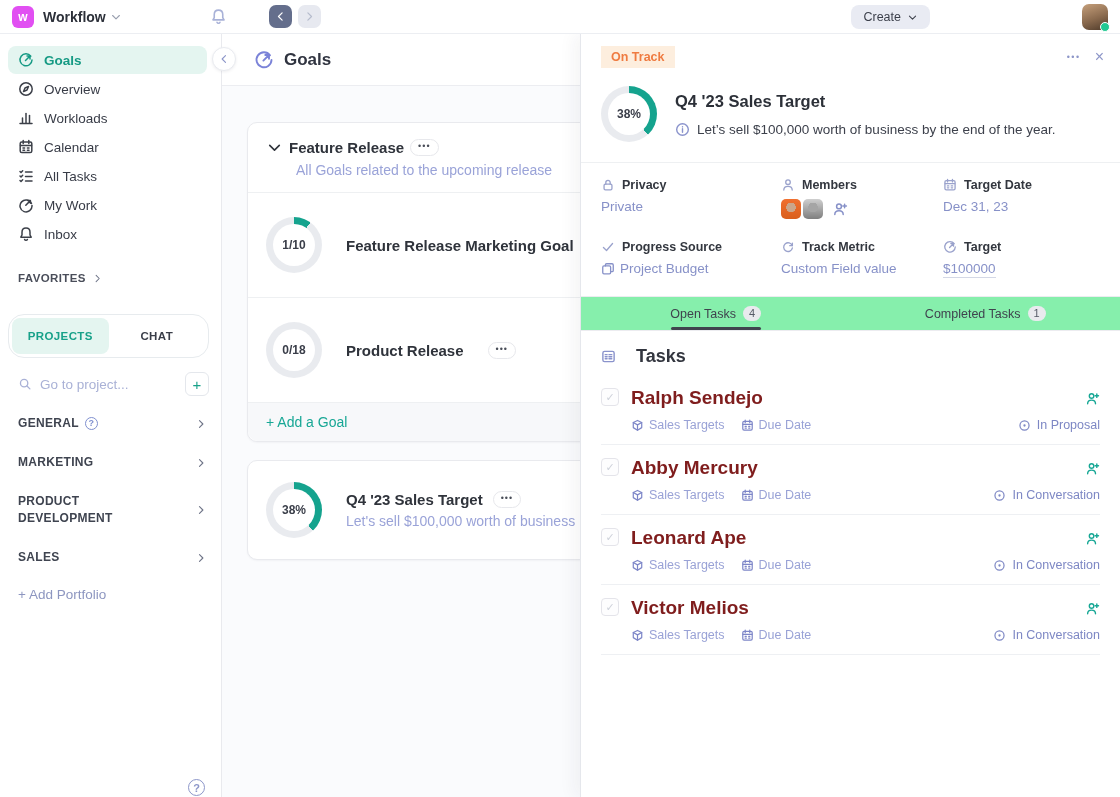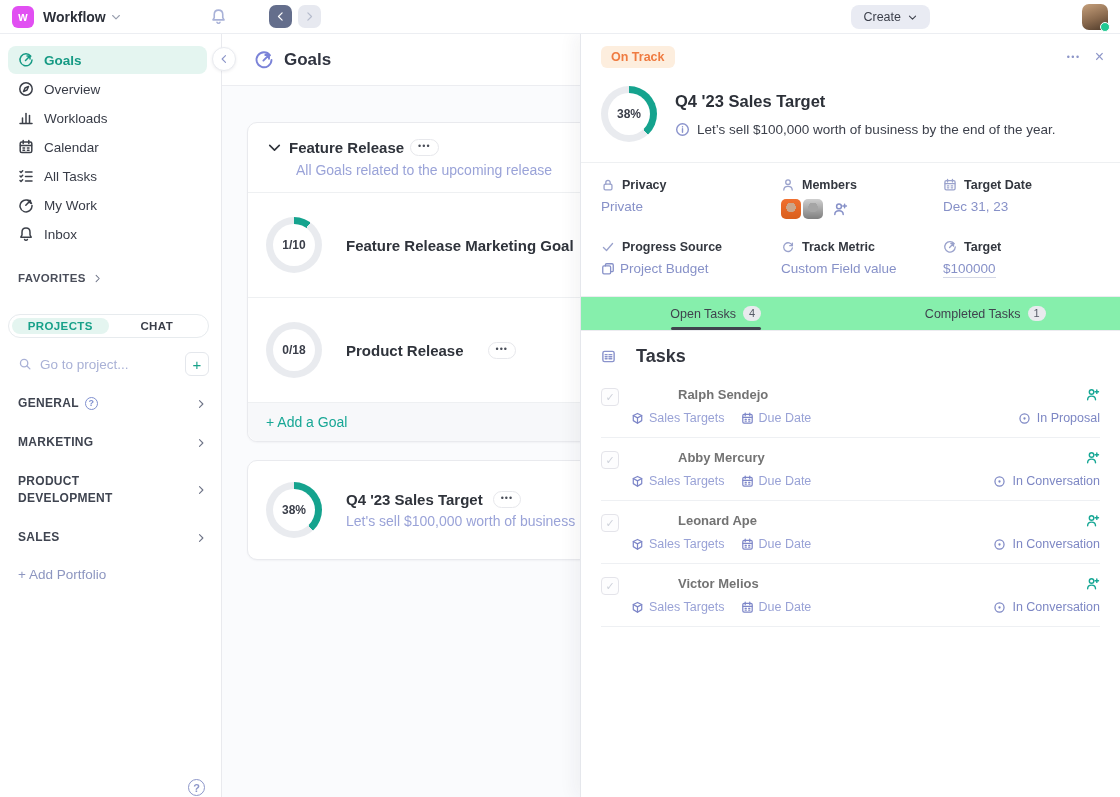--- a/index.html
+++ b/index.html
@@ -45,21 +45,21 @@
   .sidebar{ position:absolute; left:0; top:34px; bottom:0; width:222px; background:#fff;
     border-right:1px solid #e9eaee; z-index:10; padding-top:11px;}
   .nav-item{ display:flex; align-items:center; gap:10px; height:28px; margin:1px 14px 1px 8px;
     padding-left:10px; border-radius:8px; font-size:13.5px; color:#383c47;}
   .nav-item .ic{ color:#3c4049;}
   .nav-item.active{ background:var(--teal-bg); color:#169a84; font-weight:bold;}
   .nav-item.active .ic{ color:#169a84;}
   .fav-row{ display:flex; align-items:center; gap:6px; margin:24px 0 0 18px; font-size:11.5px;
     font-weight:bold; letter-spacing:.4px; color:#4a4e5a;}
   .fav-row .ic{ color:#6f7588;}
-  .seg{ display:flex; margin:30px 12px 0 8px; border:1px solid #e7ebee; border-radius:16px; padding:3px; height:24px;}
+  .seg{ display:flex; margin:30px 12px 0 8px; border:1px solid #e7ebee; border-radius:16px; padding:3px; height:44px;}
   .seg-tab{ flex:1; display:flex; align-items:center; justify-content:center; border-radius:8px;
     font-size:11.5px; font-weight:bold; letter-spacing:.4px; color:#3a3e49;}
   .seg-tab.active{ background:var(--teal-bg); color:#17a189;}
   .goto-row{ display:flex; align-items:center; margin:14px 12px 0 18px; gap:8px;}
   .goto-row .ic{ color:#a9b1d6;}
   .goto-row input{ border:none; outline:none; flex:1; font-size:13.5px; color:#3b3f4a; min-width:0;
     font-family:"Liberation Sans",sans-serif;}
   .goto-row input::placeholder{ color:#a9b1d6;}
   .plusbtn{ width:24px; height:24px; border:1px solid #e4e7ec; border-radius:6px; color:#17a189;
     font-size:15px; display:flex; align-items:center; justify-content:center; background:#fff;}
@@ -101,21 +101,21 @@
   .ring{ width:56px; height:56px; border-radius:50%; position:relative; flex:none;
     display:flex; align-items:center; justify-content:center;}
   .ring::before{ content:""; position:absolute; inset:7px; background:#fff; border-radius:50%;}
   .ring span{ position:relative; font-size:12px; font-weight:bold; color:#3a3e49;}
 
   
   .panel{ position:absolute; left:580px; top:34px; right:0; bottom:0; background:#fff; z-index:25;
     border-left:1px solid #e5e7ec; box-shadow:-6px 0 16px rgba(30,30,60,.05);}
   .panel-top{ display:flex; align-items:center; padding:12px 16px 0 20px;}
   .status-badge{ background:var(--orange-bg); color:var(--orange); font-size:12.5px; font-weight:bold;
-    border-radius:6px; padding:4px 10px;}
+    border-radius:0; padding:4px 10px;}
   .panel-top-actions{ margin-left:auto; display:flex; align-items:center; gap:14px; color:#8d96c8;}
   .panel-dots{ font-size:9px; letter-spacing:1.5px;}
   .panel-close{ font-size:16px;}
   .goal-head{ display:flex; gap:18px; padding:18px 20px 20px;}
   .goal-head-title{ font-size:16.5px; font-weight:bold; color:#2c3038; margin-top:6px;}
   .goal-desc{ display:flex; align-items:center; gap:7px; margin-top:11px; font-size:13.5px; color:#3d414c;}
   .goal-desc .ic{ color:#8a93cc;}
   .props{ border-top:1px solid #eef0f2; padding:15px 20px 18px; display:grid;
     grid-template-columns:180px 162px 1fr; row-gap:21px;}
   .prop-label{ display:flex; align-items:center; gap:7px; font-size:12.5px; font-weight:bold; color:#33373f;}
@@ -136,21 +136,21 @@
     width:90px; height:3px; background:#40444e; border-radius:2px;}
   .tasks-wrap{ padding:0 20px;}
   .tasks-header{ display:flex; align-items:center; gap:20px; padding:15px 0 8px; font-size:18px;
     font-weight:bold; color:#33363f;}
   .tasks-header .ic{ color:#8a93cc;}
   .task-row{ display:flex; gap:12px; padding:12px 0; border-bottom:1px solid #eef0f3;}
   .task-check{ width:18px; height:18px; border:1px solid #e4e4ea; border-radius:4px; background:#fdfdfe;
     color:#cdd1da; font-size:11px; display:flex; align-items:center; justify-content:center; flex:none; margin-top:1px;}
   .task-body{ flex:1; min-width:0;}
   .task-name-row{ display:flex; align-items:center;}
-  .task-name{ font-size:13px; font-weight:bold; color:#737373;margin-left:47px;}
+  .task-name{ font-size:19px; font-weight:bold; color:#7f1d1d;}
   .task-assign{ margin-left:auto; color:#17a795;}
   .task-sub{ display:flex; align-items:center; margin-top:9px; font-size:12.5px; color:#99a2d6;}
   .task-sub .chip{ display:flex; align-items:center; gap:5px; margin-right:16px;}
   .task-sub .chip .ic{ color:#7d86c8;}
   .task-status{ margin-left:auto; display:flex; align-items:center; gap:6px; color:#7d87c4; font-size:12.5px;}
 </style>
 </head>
 <body>
 
 <svg width="0" height="0" style="position:absolute">

